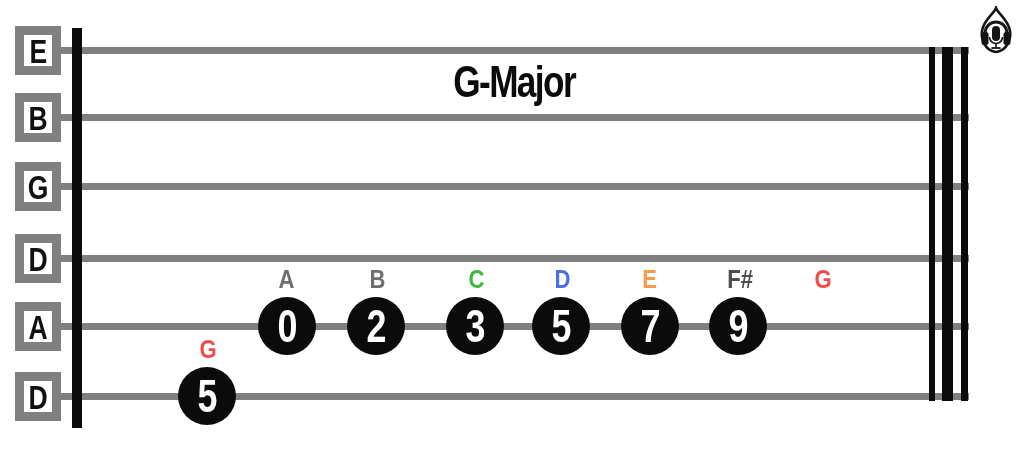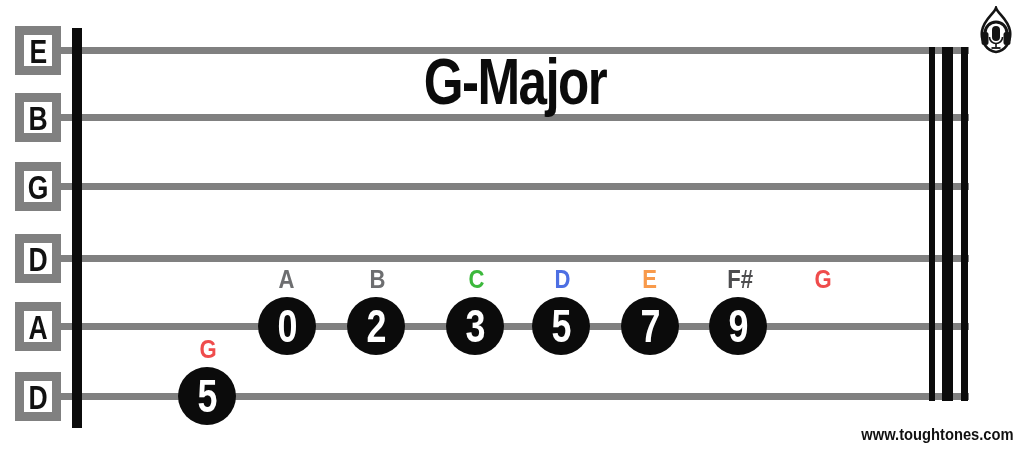--- a/index.html
+++ b/index.html
@@ -17,21 +17,21 @@
     font-size:34px;font-weight:bold;color:#111111;line-height:1;
     transform:scaleX(0.78);letter-spacing:-1px;
   }
   .nut{position:absolute;left:72px;top:28px;width:10px;height:400px;background:#0b0b0b;}
   .barline{position:absolute;top:47px;height:354px;background:#0b0b0b;}
   .bar-thin-1{left:929px;width:6px;}
   .bar-thick{left:942px;width:11px;}
   .bar-thin-2{left:961px;width:7px;}
   .title{
     position:absolute;top:50px;left:60px;width:909px;text-align:center;
-    font-size:64px;line-height:64px;font-weight:bold;color:#0b0b0b;
+    font-size:44px;line-height:64px;font-weight:bold;color:#0b0b0b;
   }
   .title span{display:inline-block;transform:scaleX(0.8);letter-spacing:-2px;}
   .note-letter{
     position:absolute;width:60px;text-align:center;
     font-size:26px;line-height:26px;font-weight:bold;
   }
   .note-letter span{display:inline-block;transform:scaleX(0.85);}
   .fret-circle{
     position:absolute;width:58px;height:58px;border-radius:50%;background:#0b0b0b;
     display:flex;align-items:center;justify-content:center;
@@ -126,17 +126,14 @@
       <path d="M11 27 a11 11 0 0 1 22 0" fill="none" stroke="#141414" stroke-width="3"></path>
       <rect x="7.5" y="26" width="7" height="13" rx="2.5" fill="#141414"></rect>
       <rect x="29.5" y="26" width="7" height="13" rx="2.5" fill="#141414"></rect>
       <rect x="18" y="20" width="8" height="15" rx="4" fill="#141414"></rect>
       <path d="M15.5 31 a6.5 6.5 0 0 0 13 0" fill="none" stroke="#141414" stroke-width="1.6"></path>
       <line x1="22" y1="38" x2="22" y2="41.5" stroke="#141414" stroke-width="1.6"></line>
       <line x1="17.5" y1="42" x2="26.5" y2="42" stroke="#141414" stroke-width="1.8"></line>
     </svg>
   </div>
 
-  <div class="website">
-    <span>www.toughtones.com</span>
-  </div>
 
 </div>
 
 </body></html>

